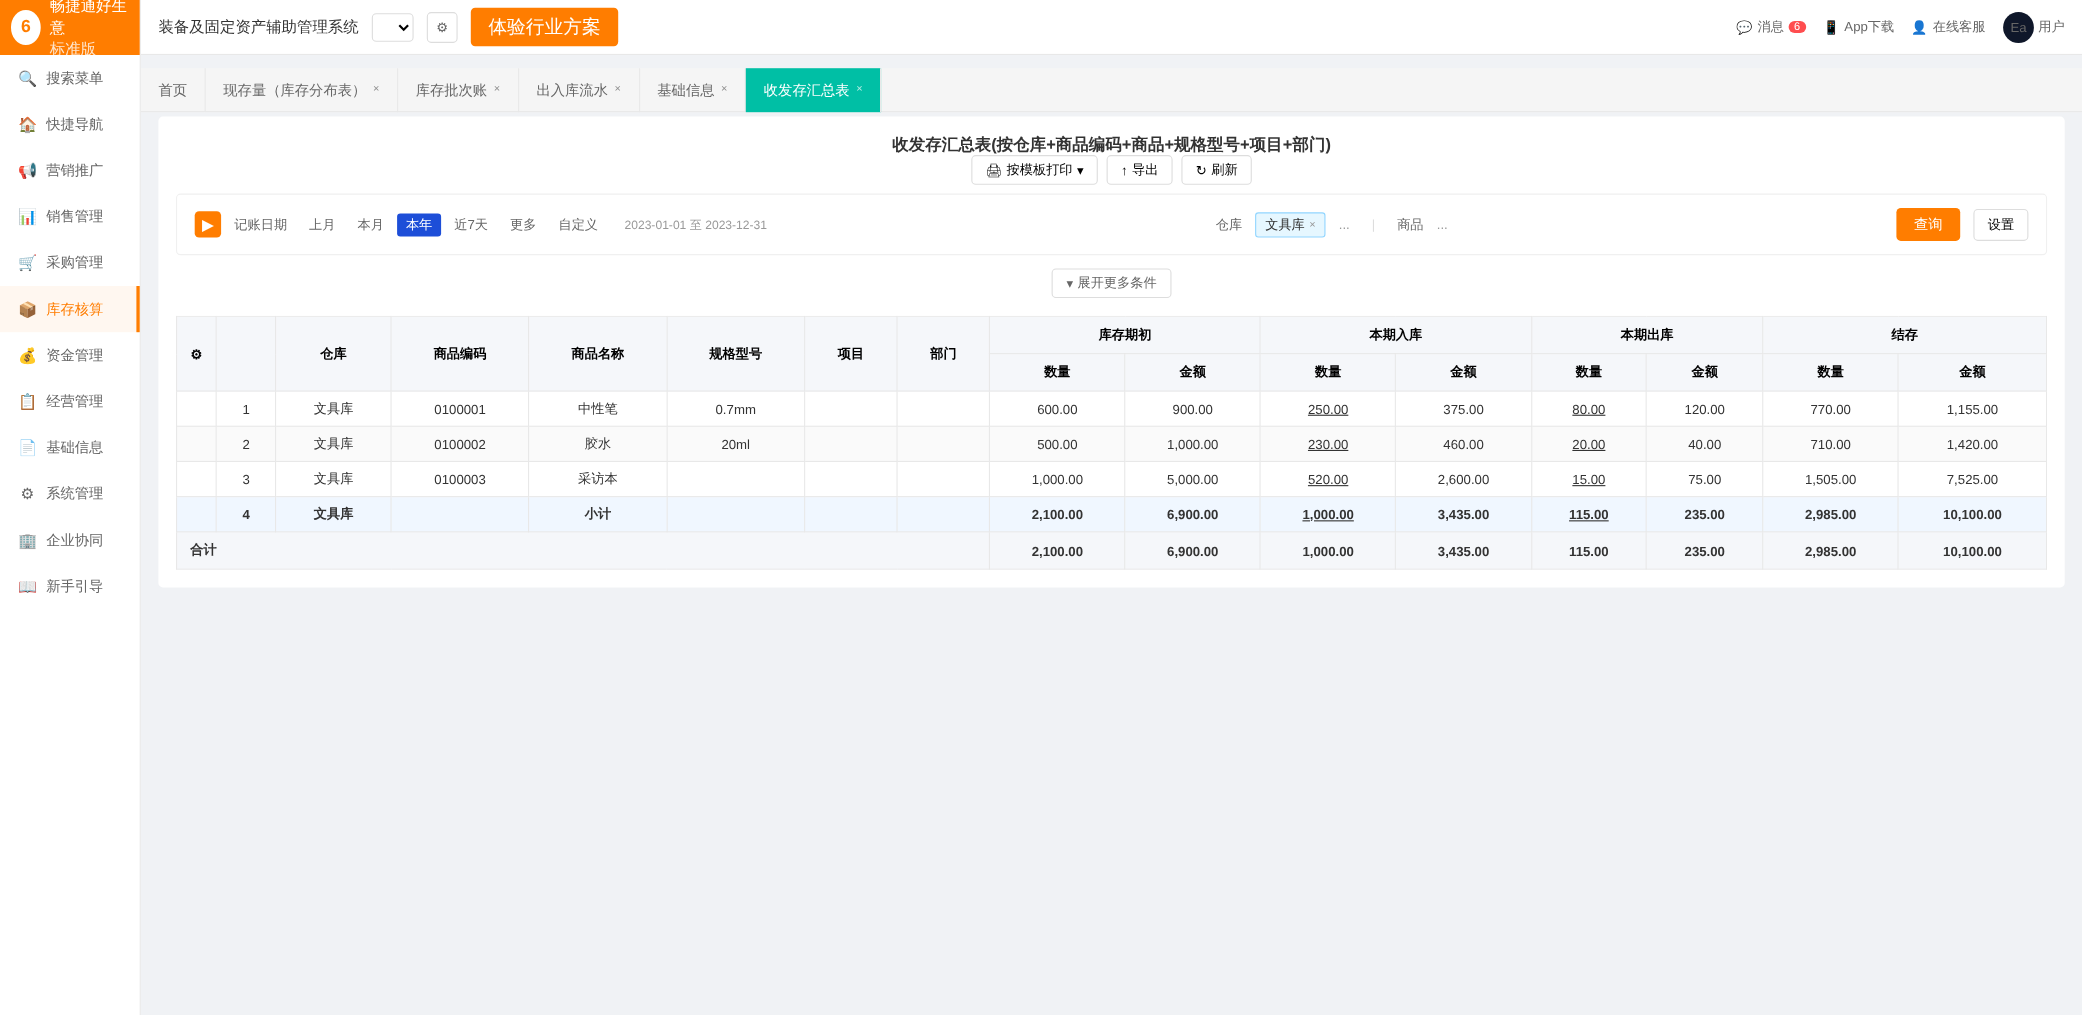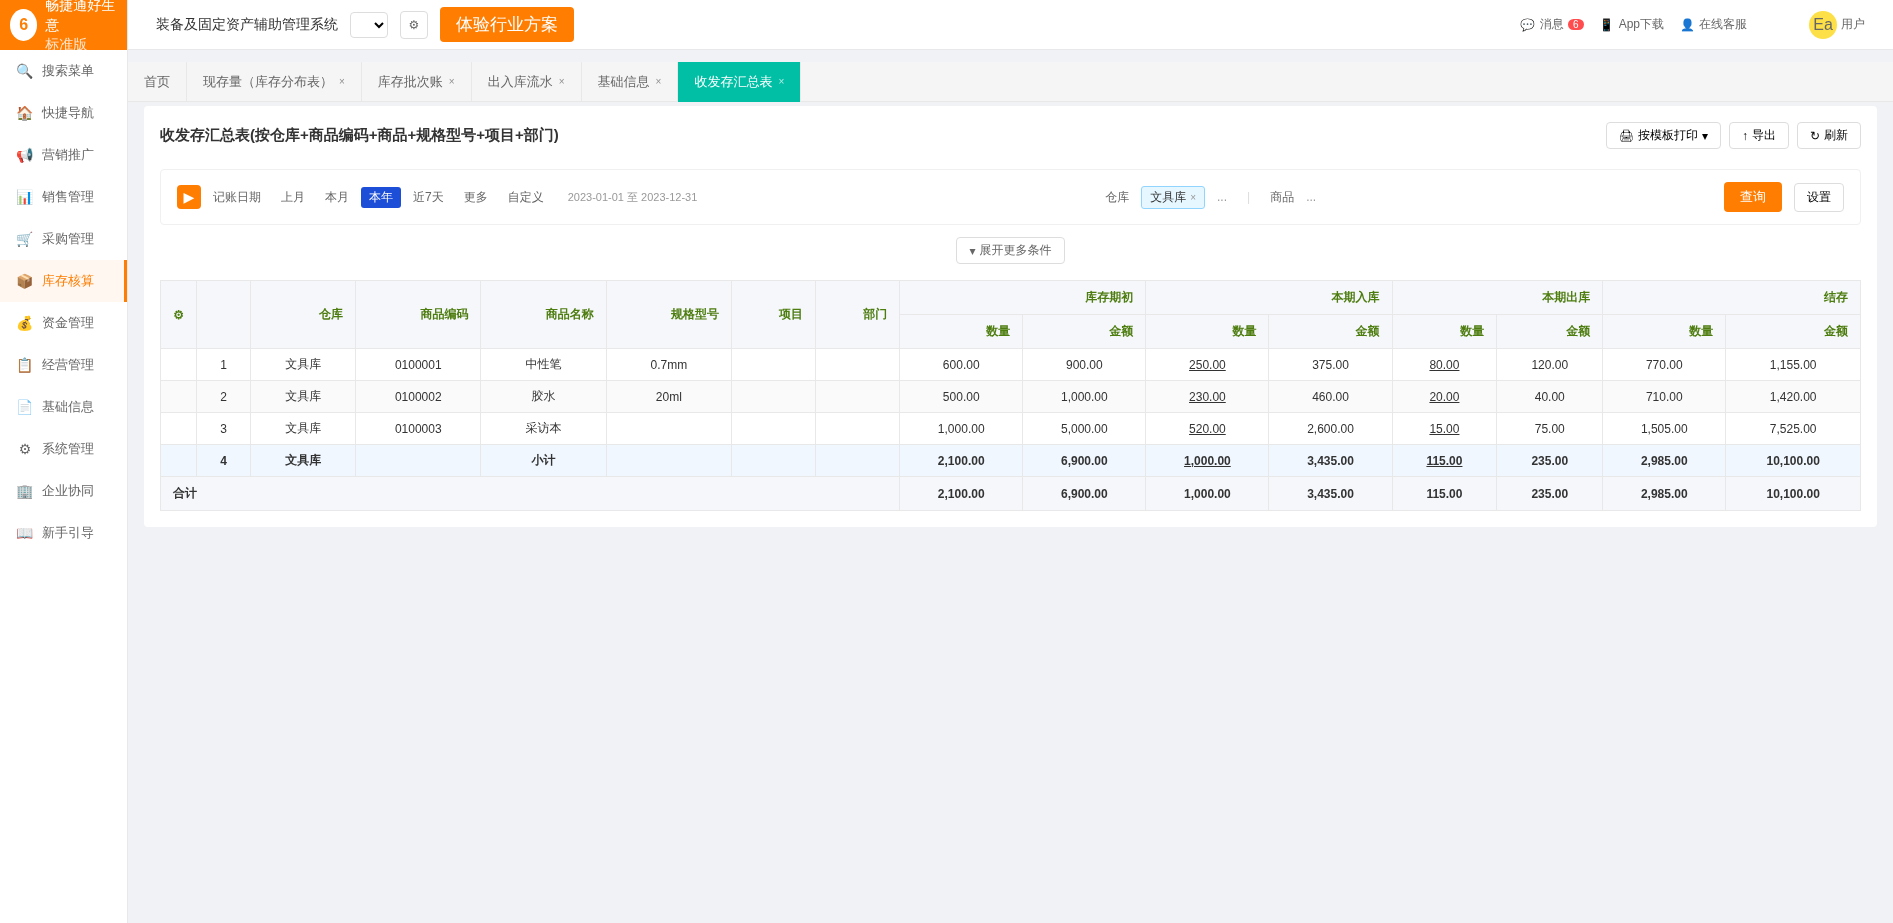--- a/index.html
+++ b/index.html
@@ -9,43 +9,43 @@
     .sidebar { position: fixed; left: 0; top: 0; width: 128px; height: 100vh; background: #fff; border-right: 1px solid #e8e8e8; z-index: 100; }
     .sidebar-logo { background: #ff7d00; height: 50px; display: flex; align-items: center; padding: 0 10px; gap: 8px; }
     .sidebar-logo-icon { width: 32px; height: 32px; background: #fff; border-radius: 50%; display: flex; align-items: center; justify-content: center; font-size: 16px; color: #ff7d00; font-weight: bold; }
     .sidebar-logo-text { color: #fff; font-size: 14px; line-height: 1.4; }
     .sidebar-logo-sub { font-size: 14px; color: rgba(255,255,255,0.8); text-decoration: underline; }
     .sidebar-item { display: flex; align-items: center; gap: 8px; padding: 12px 16px; cursor: pointer; color: #666; font-size: 13px; transition: all 0.2s; }
     .sidebar-item.active { background: #fff7f0; color: #ff7d00; border-right: 3px solid #ff7d00; }
     .sidebar-item-icon { width: 18px; text-align: center; font-size: 14px; }
 
     
-    .topbar { position: fixed; left: 128px; right: 0; top: 0; height: 50px; background: #fff; border-bottom: 1px solid #e8e8e8; display: flex; align-items: center; justify-content: space-between; padding: 0 28px; z-index: 99; }
+    .topbar { position: fixed; left: 128px; right: 0; top: 0; height: 50px; background: #fff; border-bottom: 1px solid #e8e8e8; display: flex; align-items: center; justify-content: space-between; padding: 0 16px; z-index: 99; }
     .topbar-left { display: flex; align-items: center; gap: 12px; }
     .topbar-title { font-size: 14px; color: #333; }
     .topbar-select { border: 1px solid #ddd; border-radius: 4px; padding: 4px 8px; font-size: 12px; background: #fff; }
     .topbar-gear { width: 28px; height: 28px; border: 1px solid #ddd; border-radius: 4px; display: flex; align-items: center; justify-content: center; cursor: pointer; color: #666; }
     .btn-experience { background: #ff7d00; color: #fff; border: none; border-radius: 4px; padding: 6px 16px; font-size: 17px; cursor: pointer; }
     .topbar-right { display: flex; align-items: center; gap: 16px; font-size: 12px; color: #666; }
     .topbar-right-item { display: flex; align-items: center; gap: 4px; cursor: pointer; }
     .badge { background: #ff4d4f; color: #fff; border-radius: 10px; padding: 0 5px; font-size: 10px; min-width: 16px; text-align: center; }
-    .avatar { width: 28px; height: 28px; background: #fde047; border-radius: 50%; display: flex; align-items: center; justify-content: center; font-size: 16px; color: #666; margin-left: 46px; }
+    .avatar { width: 28px; height: 28px; background: #0f172a; border-radius: 50%; display: flex; align-items: center; justify-content: center; font-size: 12px; color: #666; }
 
     
     .tabbar { position: fixed; left: 128px; right: 0; top: 62px; height: 40px; background: #f5f5f5; display: flex; align-items: center; border-bottom: 1px solid #e8e8e8; z-index: 98; padding: 0 0; }
     .tab { display: flex; align-items: center; gap: 6px; padding: 0 16px; height: 40px; cursor: pointer; font-size: 13px; color: #666; border-right: 1px solid #e8e8e8; white-space: nowrap; }
     .tab.active { background: #00bfa5; color: #fff; }
     .tab-close { font-size: 10px; color: inherit; cursor: pointer; opacity: 0.7; }
 
     
     .main { margin-left: 128px; margin-top: 90px; padding: 16px; min-height: calc(100vh - 90px); background: #f0f2f5; }
     .content-card { background: #fff; border-radius: 4px; padding: 16px; }
 
     
-    .page-title { font-size: 15px; font-weight: bold; color: #333; margin-bottom: 20px; display: flex; align-items: center; justify-content: space-between; }
+    .page-title { font-size: 15px; font-weight: bold; color: #333; margin-bottom: 8px; display: flex; align-items: center; justify-content: space-between; flex-direction: column; }
     .page-title-actions { display: flex; gap: 8px; }
     .btn-print { border: 1px solid #ddd; background: #fff; border-radius: 4px; padding: 4px 12px; cursor: pointer; font-size: 12px; display: flex; align-items: center; gap: 4px; }
     .btn-export { border: 1px solid #ddd; background: #fff; border-radius: 4px; padding: 4px 12px; cursor: pointer; font-size: 12px; display: flex; align-items: center; gap: 4px; }
     .btn-refresh { border: 1px solid #ddd; background: #fff; border-radius: 4px; padding: 4px 12px; cursor: pointer; font-size: 12px; display: flex; align-items: center; gap: 4px; }
 
     
     .filter-row { display: flex; align-items: center; gap: 12px; margin-bottom: 8px; padding: 12px 16px; background: #fff; border: 1px solid #f0f0f0; border-radius: 4px; flex-wrap: wrap; }
     .filter-arrow { width: 24px; height: 24px; background: #ff7d00; border-radius: 4px; display: flex; align-items: center; justify-content: center; color: #fff; cursor: pointer; font-size: 14px; }
     .filter-label { color: #666; font-size: 12px; }
     .date-options { display: flex; align-items: center; gap: 4px; }
@@ -55,21 +55,21 @@
     .filter-tag { display: flex; align-items: center; gap: 4px; background: #e6f7ff; border: 1px solid #91d5ff; border-radius: 3px; padding: 2px 8px; font-size: 12px; }
     .filter-tag-close { cursor: pointer; color: #999; font-size: 10px; }
     .filter-dots { color: #999; cursor: pointer; }
     .btn-query { background: #ff7d00; color: #fff; border: none; border-radius: 4px; padding: 6px 16px; font-size: 13px; cursor: pointer; }
     .btn-settings { border: 1px solid #ddd; background: #fff; border-radius: 4px; padding: 5px 12px; font-size: 12px; cursor: pointer; }
     .expand-btn { border: 1px solid #ddd; background: #fff; border-radius: 4px; padding: 4px 12px; cursor: pointer; font-size: 12px; color: #666; display: flex; align-items: center; gap: 4px; margin: 4px auto 8px auto; }
 
     
     .table-wrap { overflow-x: auto; }
     table { width: 100%; border-collapse: collapse; font-size: 12px; }
-    thead tr th { background: #f5f7fa; border: 1px solid #e8e8e8; padding: 8px 12px; text-align: right; color: #4d7c0f; font-weight: bold; white-space: nowrap; }
+    thead tr th { background: #f5f7fa; border: 1px solid #e8e8e8; padding: 8px 12px; text-align: center; color: #000000; font-weight: bold; white-space: nowrap; }
     tbody tr td { border: 1px solid #e8e8e8; padding: 7px 12px; text-align: center; color: #333; white-space: nowrap; }
     tbody tr:nth-child(even) { background: #fafafa; }
     tbody tr.summary-row { font-weight: bold; background: #f0f7ff; }
     tbody tr.summary-row td { font-weight: bold; }
     .underline { text-decoration: underline; cursor: pointer; color: #333; }
     .col-settings { width: 36px; background: #f5f7fa; cursor: pointer; }
     tfoot tr td { background: #f5f7fa; border: 1px solid #e8e8e8; padding: 8px 12px; text-align: center; font-weight: bold; color: #333; }
 
     
     ::-webkit-scrollbar { width: 6px; height: 6px; }

